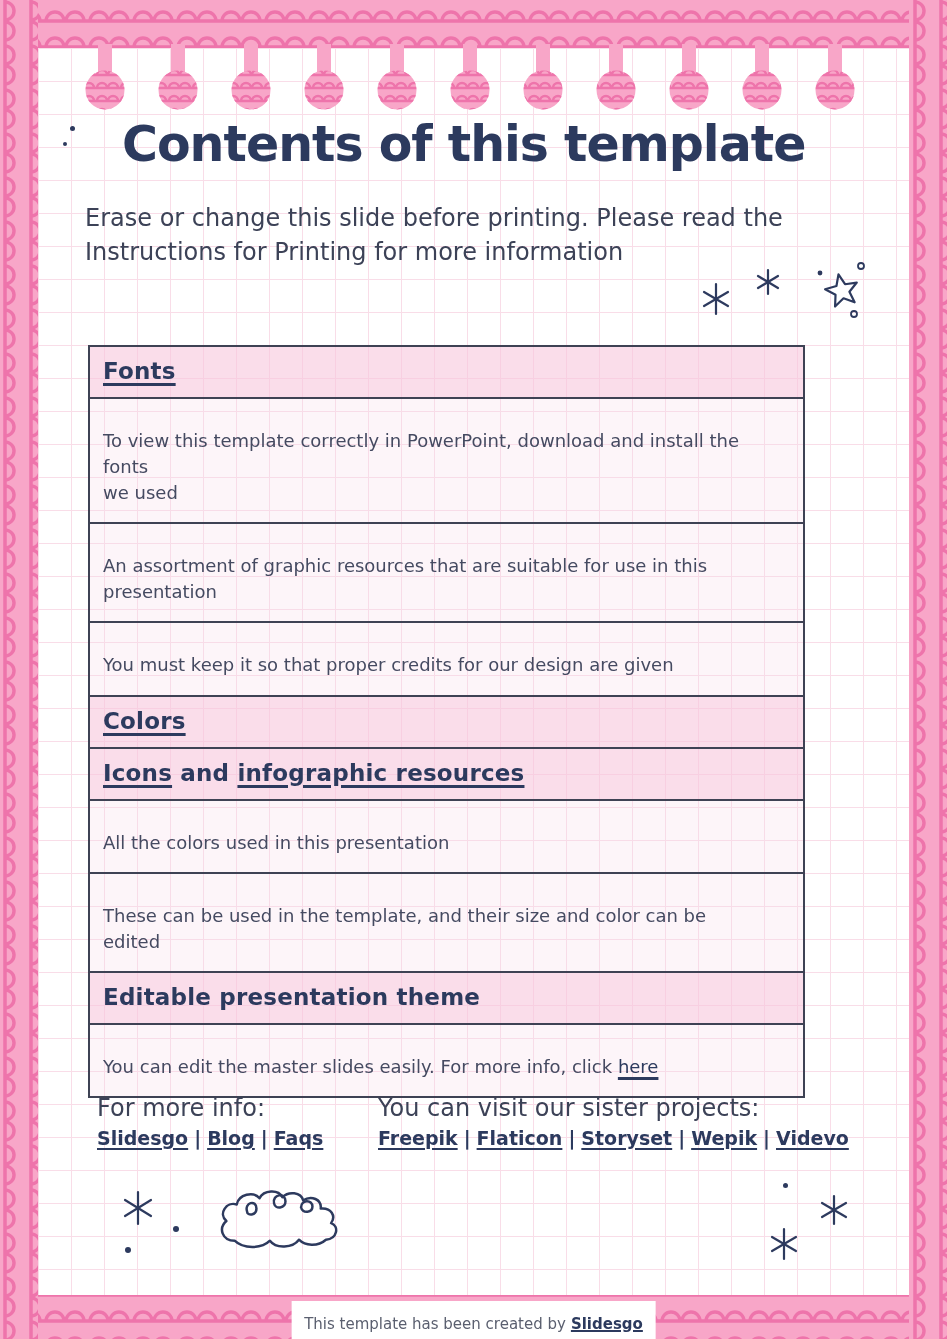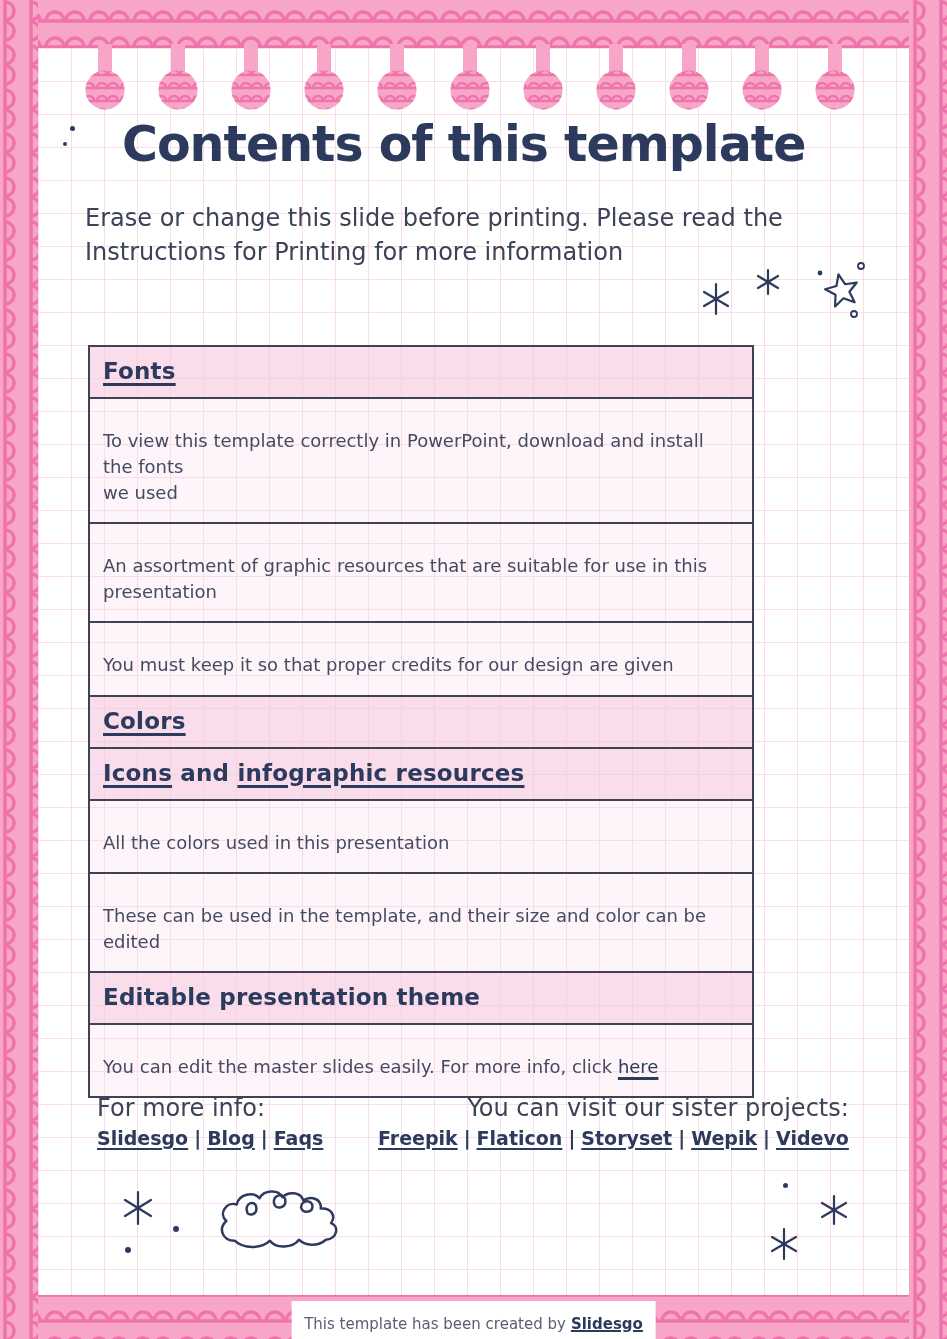--- a/index.html
+++ b/index.html
@@ -19,41 +19,41 @@
   }
   .title{
     position:absolute;left:76px;top:60px;margin:8px;
     font-size:49px;font-weight:bold;letter-spacing:-1px;color:#2c3a5e;
   }
   .subtitle{
     position:absolute;left:47px;top:153px;margin:0;width:760px;
     font-size:24px;line-height:1.42;color:#3c4257;white-space:pre-line;
   }
   .table{
-    position:absolute;left:50px;top:297px;width:666px;
+    position:absolute;left:50px;top:297px;width:717px;
     border:2px solid #3e4254;
   }
   .trow{border-bottom:2px solid #3e4254;}
   .trow:last-child{border-bottom:none;}
   .trow.header{
     background:rgba(246,199,220,0.60);
     padding:11px 13px 13px 13px;
     font-size:23px;font-weight:bold;color:#2c3a5e;letter-spacing:0.2px;
   }
   .trow.body{
     background:rgba(247,219,233,0.28);
     padding:29px 40px 16px 13px;
     font-size:18px;line-height:1.45;color:#454a61;white-space:pre-line;
   }
   .u{text-decoration:underline;text-decoration-thickness:2.5px;text-underline-offset:4px;}
   .b{font-weight:normal;}
   .trow .link{color:#2c3a5e;cursor:pointer;}
   .footer-col{position:absolute;top:1046px;}
   .footer-col.c1{left:59px;}
-  .footer-col.c2{left:340px;text-align:right;}
+  .footer-col.c2{left:340px;}
   .footer-label{font-size:24px;color:#3c4257;margin:0 0 5px 0;}
   .footer-links{font-size:19px;font-weight:bold;color:#2c3a5e;}
   .flink{text-decoration:underline;text-decoration-thickness:2px;text-underline-offset:3px;cursor:pointer;}
   .sep{padding:0 6px;}
   .credit{
     position:absolute;left:50%;top:1301px;transform:translateX(-50%);z-index:5;
     background:#ffffff;padding:14px 13px;display:flex;gap:5px;white-space:nowrap;
     font-size:15px;color:#5a5f6f;align-items:baseline;
   }
   .credit .clink{font-weight:bold;color:#2c3a5e;text-decoration:underline;text-decoration-thickness:2px;cursor:pointer;}

